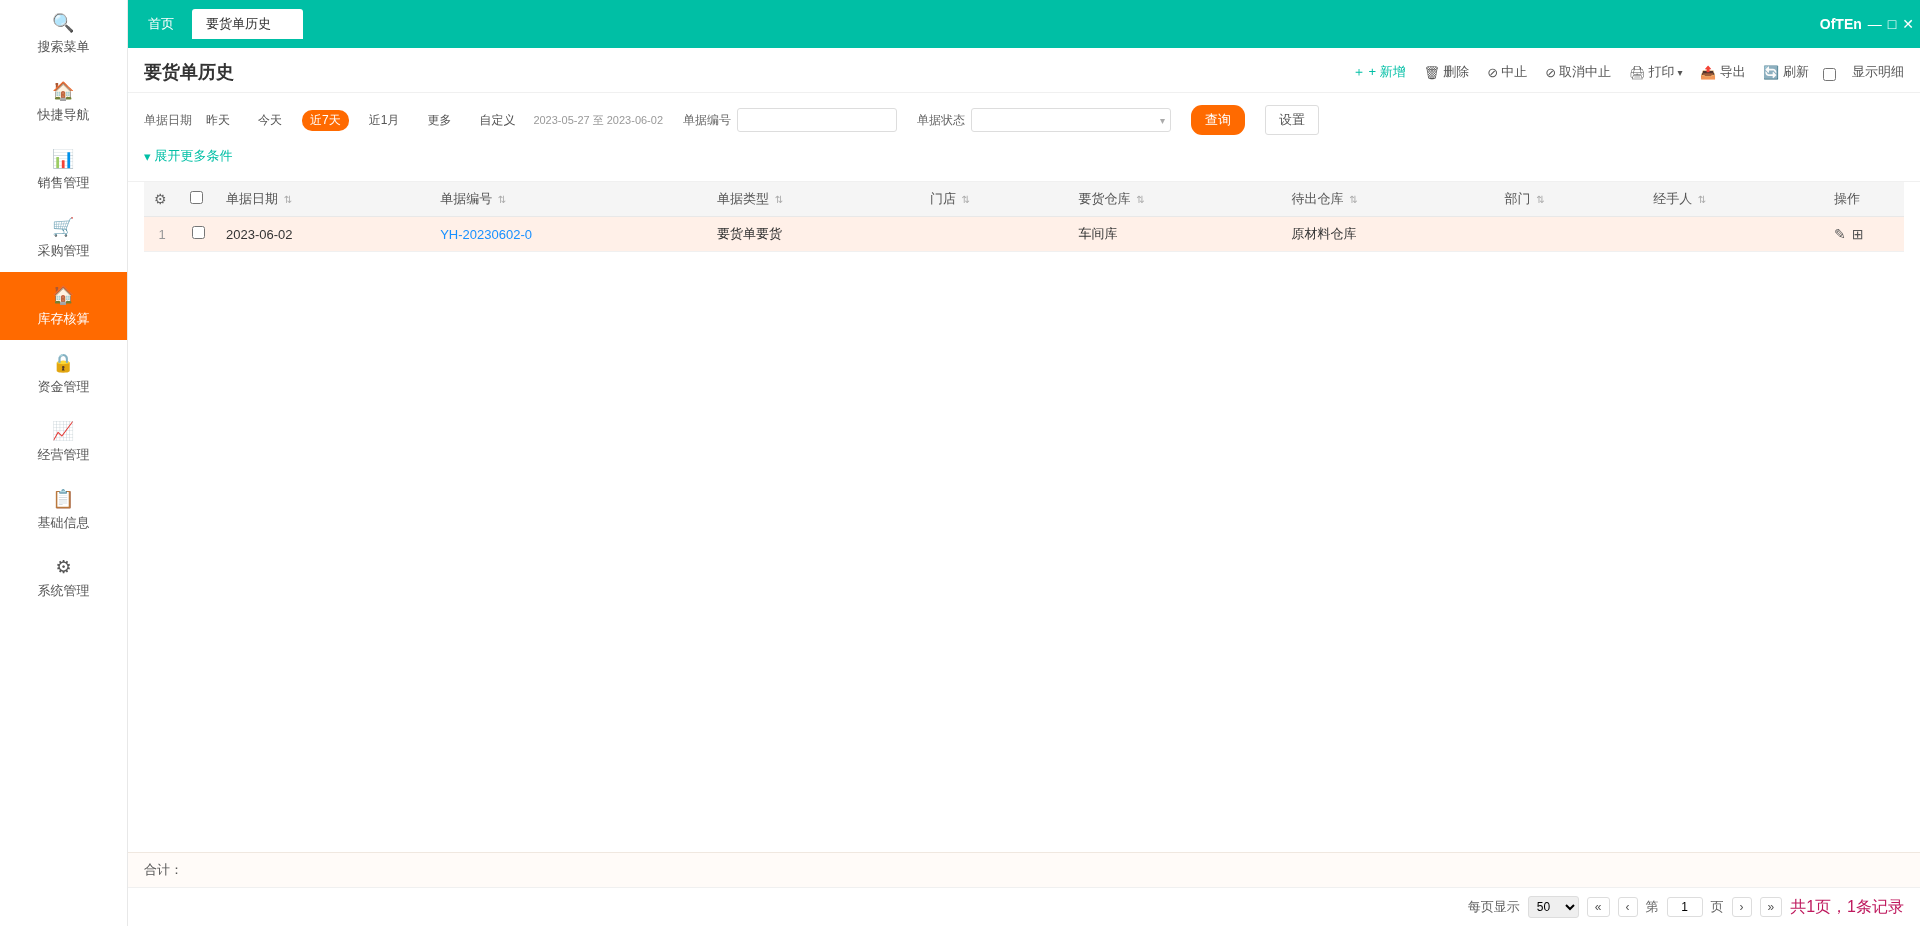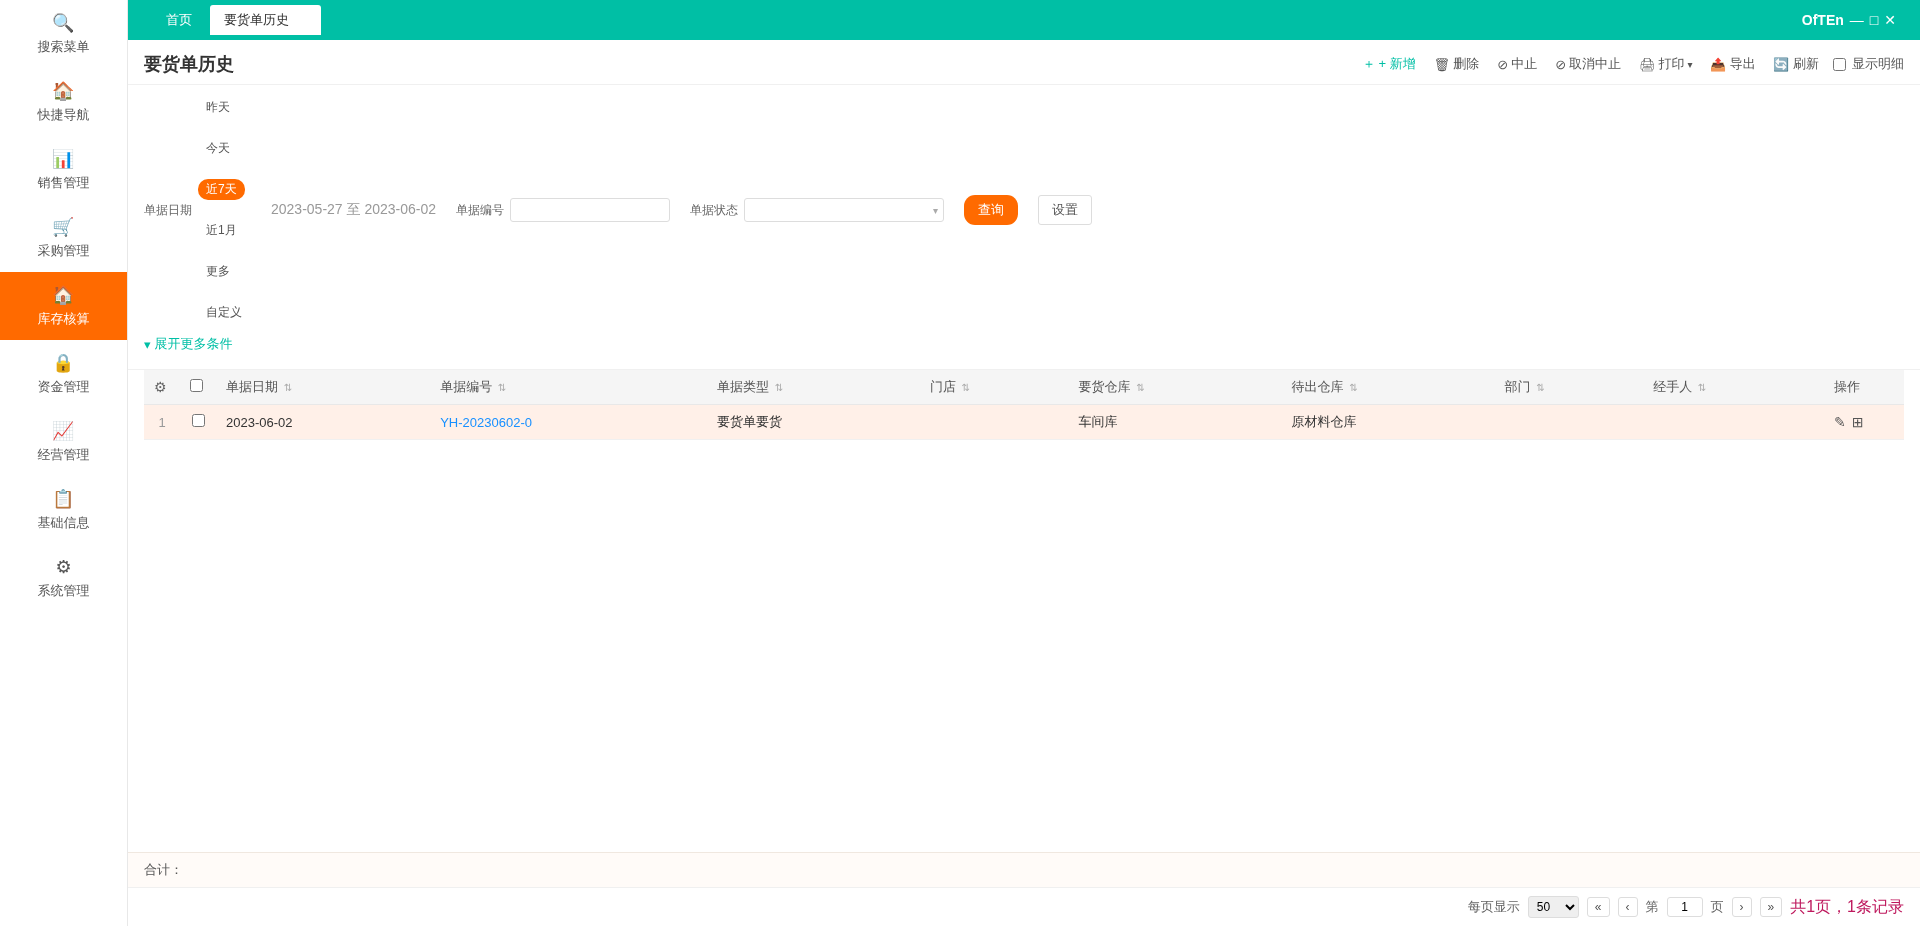--- a/index.html
+++ b/index.html
@@ -31,24 +31,24 @@
     .main {
       flex: 1;
       display: flex;
       flex-direction: column;
       overflow: hidden;
     }
 
     
     .topbar {
       background: #00bfa5;
-      height: 40px;
-      display: flex;
-      align-items: center;
-      padding: 0 24px;
+      height: 48px;
+      display: flex;
+      align-items: center;
+      padding: 0 6px;
       gap: 6px;
       flex-shrink: 0;
     }
     .topbar-tab {
       background: transparent;
       color: #fff;
       border: none;
       padding: 6px 14px;
       cursor: pointer;
       font-size: 13px;
@@ -121,22 +121,22 @@
       background: #fff;
       color: #555;
       border: 1px solid #ddd;
       padding: 5px 13px;
       border-radius: 3px;
       cursor: pointer;
       font-size: 13px;
     }
     .display-detail {
       display: flex;
-      align-items: center;
-      gap: 6px;
+      align-items: flex-end;
+      gap: 16px;
       color: #555;
       font-size: 12px;
       cursor: pointer;
     }
 
     
     .filter-area {
       padding: 12px 16px;
       border-bottom: 1px solid #f0f0f0;
       flex-shrink: 0;
@@ -146,33 +146,33 @@
       align-items: center;
       gap: 20px;
       margin-bottom: 8px;
     }
     .filter-item {
       display: flex;
       align-items: center;
       gap: 6px;
     }
     .filter-label { color: #666; white-space: nowrap; font-size: 12px; }
-    .date-shortcuts { display: flex; align-items: flex-start; gap: 20px; flex-direction: column; }
+    .date-shortcuts { display: flex; align-items: flex-start; gap: 12px; }
     .date-shortcut {
       padding: 2px 8px;
       border-radius: 10px;
       cursor: pointer;
       font-size: 12px;
       color: #555;
     }
     .date-shortcut.active {
       background: #ff6a00;
       color: #fff;
     }
-    .date-range { color: #999; font-size: 14px; margin-left: 15px; }
+    .date-range { color: #999; font-size: 11px; margin-left: 4px; }
     .filter-input {
       border: 1px solid #ddd;
       border-radius: 3px;
       padding: 4px 8px;
       font-size: 12px;
       width: 160px;
       outline: none;
     }
     .filter-select-wrapper {
       position: relative;

